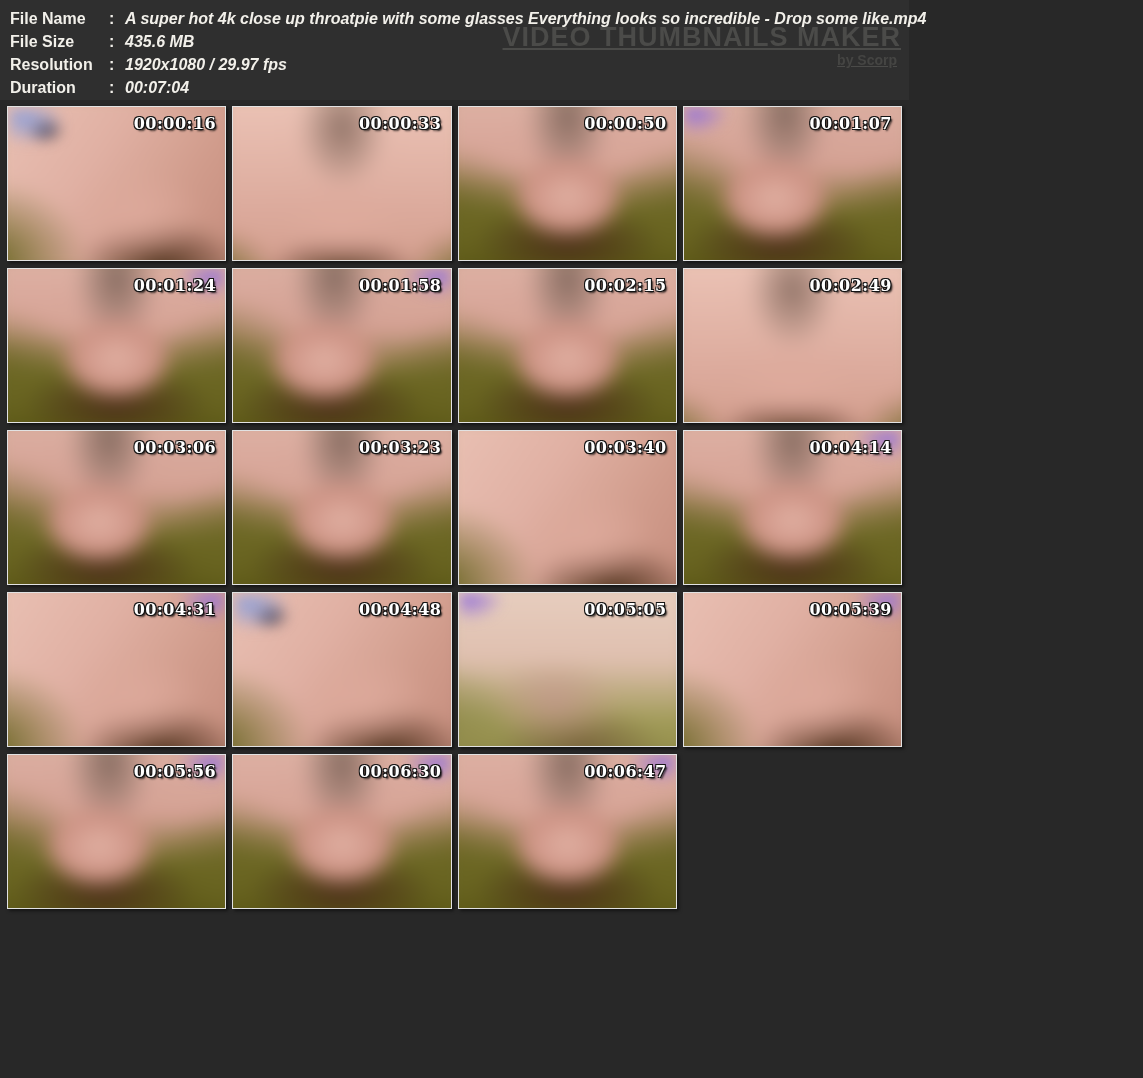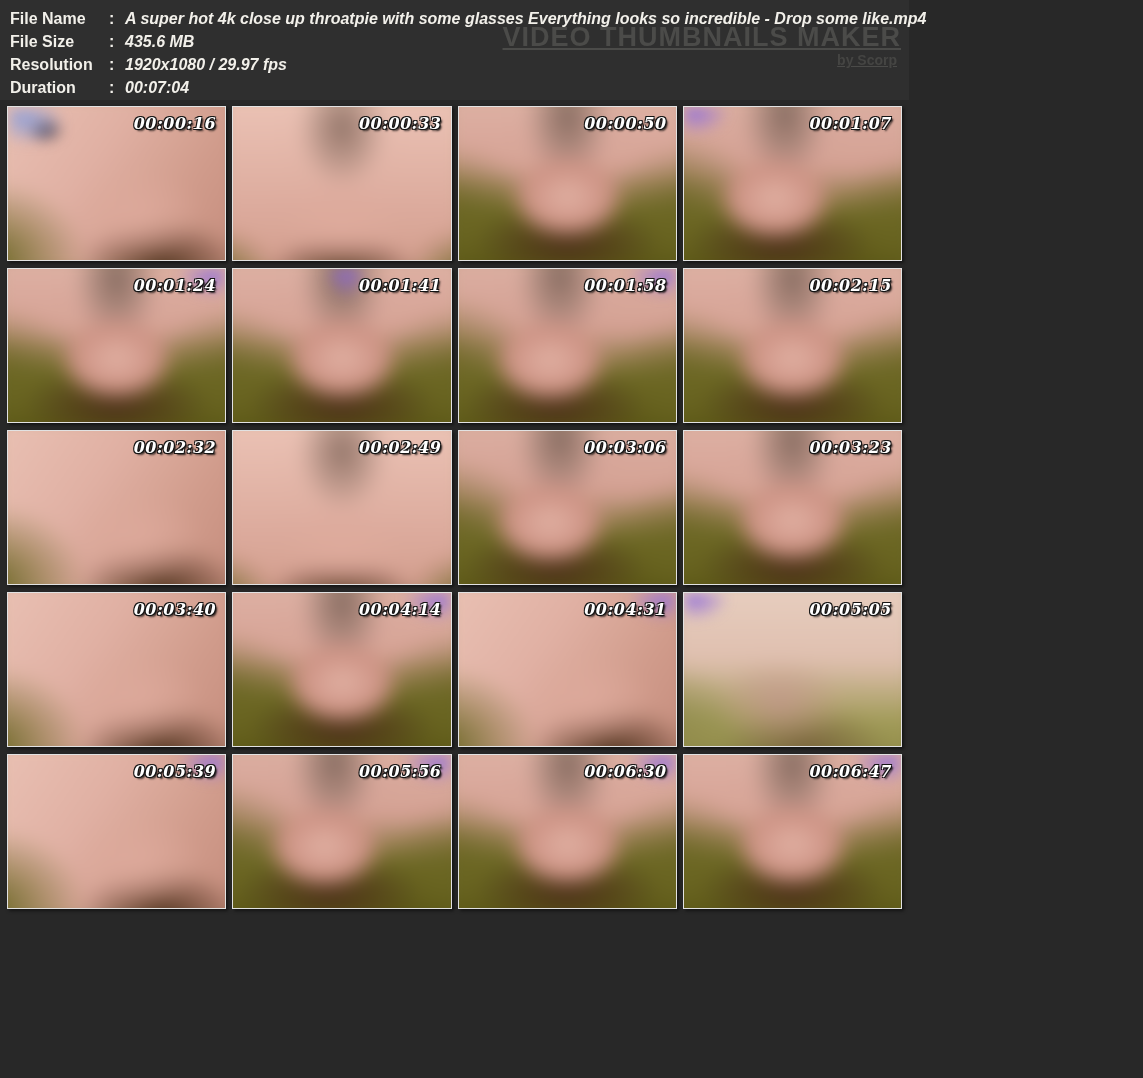--- a/index.html
+++ b/index.html
@@ -30,21 +30,20 @@
   .wm-title { font-size: 27px; letter-spacing: 1px; line-height: 1.05; }
   .wm-sub { font-size: 14px; color: #454543; margin-top: 1px; padding-right: 4px; font-weight: bold; }
 
   
   .grid {
     display: grid;
     grid-template-columns: repeat(4, 1fr);
     gap: 7px 6px;
     padding: 6px 7px 7px 7px;
     background: #282828;
-    font-style: italic;
   }
   .thumb {
     position: relative;
     height: 155px;
     border: 1px solid #e2e2e2;
     box-shadow: 2px 2px 3px rgba(0,0,0,.5);
     overflow: hidden;
     background: #6a651e;
   }
   .art { position: absolute; inset: -16px; filter: blur(9px) saturate(.95); }
@@ -162,36 +161,27 @@
         <div class="art scene-wide-b"></div>
         <div class="accent accent-purple-tl"></div>
         <span class="time">00:01:07</span>
       </div>
       <div class="thumb">
         <div class="art scene-wide-a"></div>
         <div class="accent accent-purple-tr"></div>
         <span class="time">00:01:24</span>
       </div>
       <div class="thumb">
-        <div class="art scene-wide-a"></div>
-        <div class="accent accent-purple-tc"></div>
-        <span class="time">00:01:41</span>
-      </div>
-      <div class="thumb">
         <div class="art scene-wide-b"></div>
         <div class="accent accent-purple-tr"></div>
         <span class="time">00:01:58</span>
       </div>
       <div class="thumb">
         <div class="art scene-wide-a"></div>
         <span class="time">00:02:15</span>
-      </div>
-      <div class="thumb">
-        <div class="art scene-closeup-a"></div>
-        <span class="time">00:02:32</span>
       </div>
       <div class="thumb">
         <div class="art scene-closeup-b"></div>
         <span class="time">00:02:49</span>
       </div>
       <div class="thumb">
         <div class="art scene-wide-b"></div>
         <span class="time">00:03:06</span>
       </div>
       <div class="thumb">
@@ -204,20 +194,25 @@
       </div>
       <div class="thumb">
         <div class="art scene-wide-a"></div>
         <div class="accent accent-purple-tr"></div>
         <span class="time">00:04:14</span>
       </div>
       <div class="thumb">
         <div class="art scene-closeup-a"></div>
         <div class="accent accent-purple-tr"></div>
         <span class="time">00:04:31</span>
+      </div>
+      <div class="thumb">
+        <div class="art scene-closeup-a"></div>
+        <div class="accent accent-blue-tl"></div>
+        <span class="time">00:04:48</span>
       </div>
       <div class="thumb">
         <div class="art scene-pale"></div>
         <div class="accent accent-purple-tl"></div>
         <span class="time">00:05:05</span>
       </div>
       <div class="thumb">
         <div class="art scene-closeup-a"></div>
         <div class="accent accent-purple-tr"></div>
         <span class="time">00:05:39</span>

